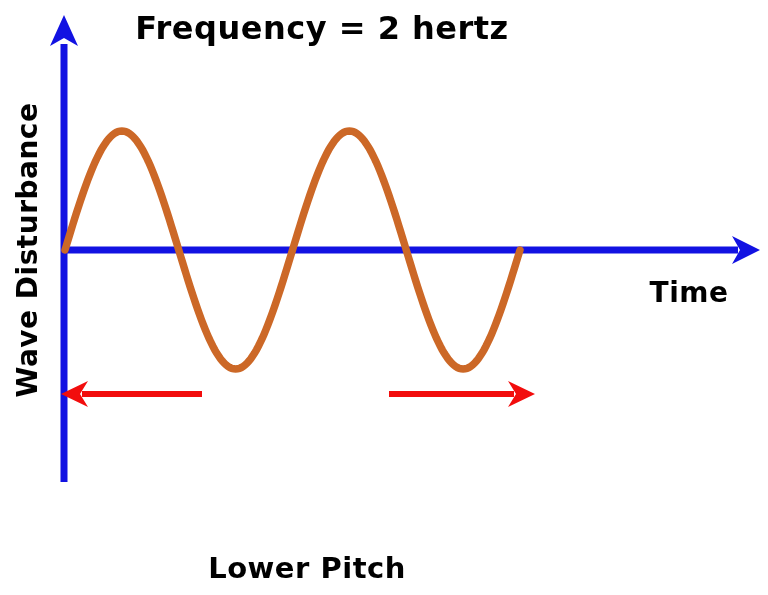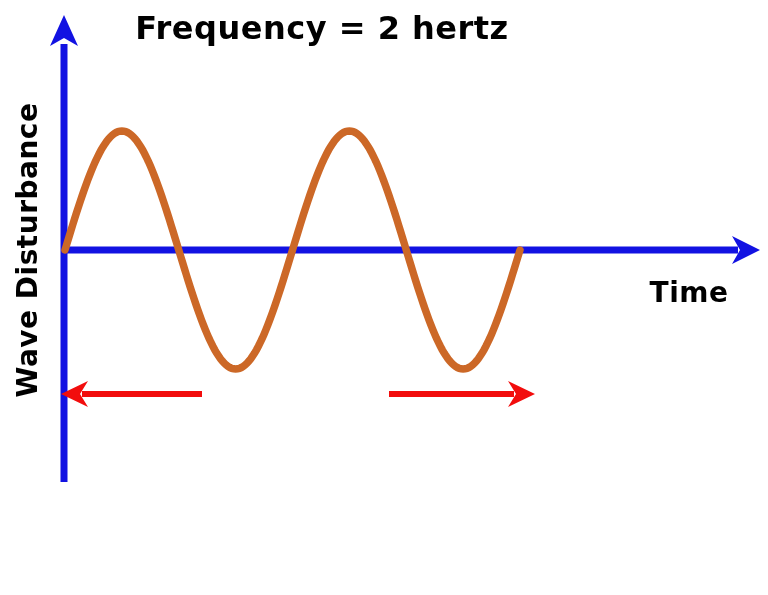--- a/index.html
+++ b/index.html
@@ -59,13 +59,14 @@
     <polygon points="535,394 508,381 516,394 508,407" stroke="none" fill="#f20d0d"></polygon>
   </svg>
 
   <div class="lbl title" style="left:322px; top:28px;">Frequency = 2 hertz</div>
 
   <div class="lbl y-label" style="left:27px; top:250px;">Wave Disturbance</div>
 
   <div class="lbl x-label" style="left:689px; top:276px;margin-top:16px;">Time</div>
 
 
+  <div class="lbl caption" style="left:307px; top:568px;">Lower Pitch</div>
 </div>
 
 </body></html>

